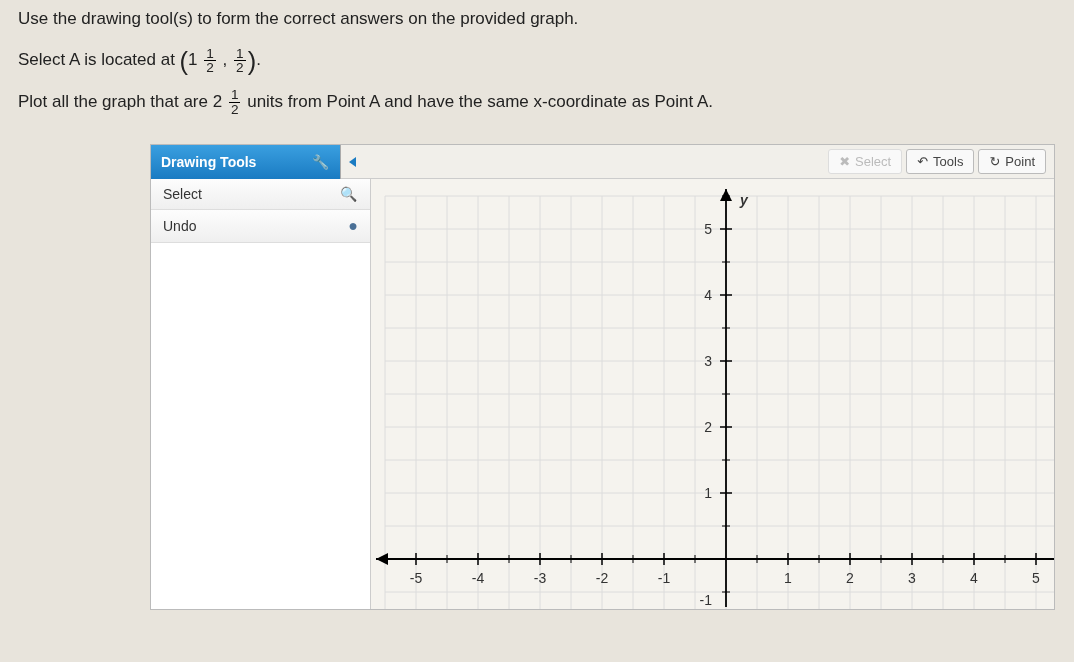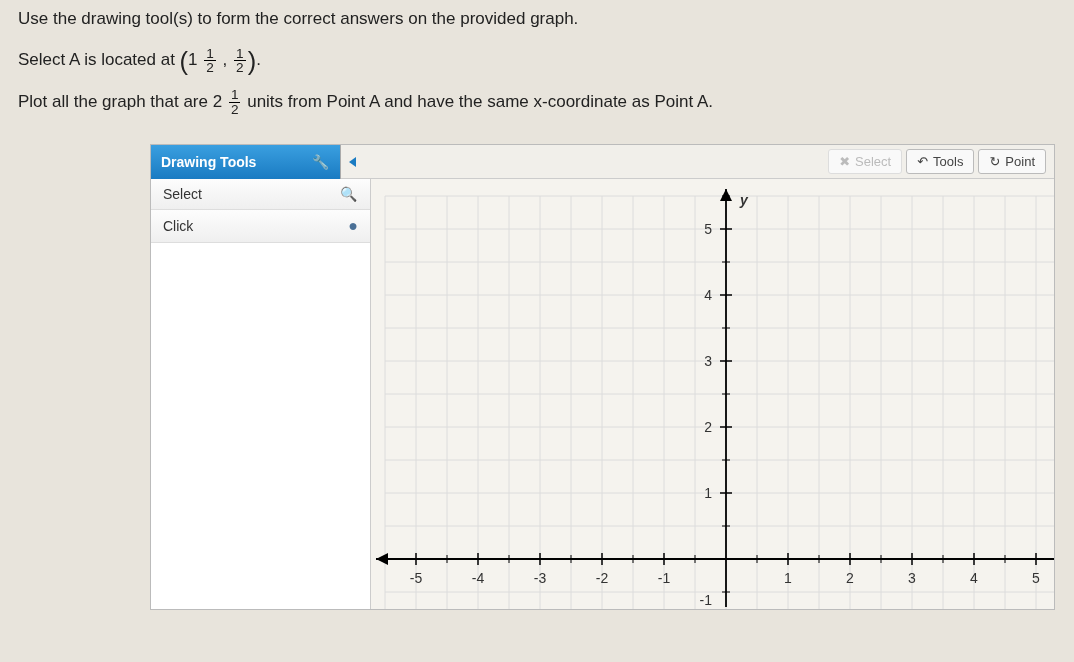--- a/index.html
+++ b/index.html
@@ -163,21 +163,21 @@
       </div>
     </div>
   </div>
   <div class="body-area">
     <div class="tool-list">
       <div class="tool-item">
         <span>Select</span>
         <span style="font-size:14px;">🔍</span>
       </div>
       <div class="tool-item">
-        <span>Click</span>
+        <span>Undo</span>
         <span style="color:#4a7096;font-size:16px;">●</span>
       </div>
     </div>
     <div class="graph-area">
       <svg class="graph" width="715" height="430">
         <g id="grid">
             <line x1="14" y1="17" x2="14" y2="446" stroke="#dcdcdc" stroke-width="1"></line>
             <line x1="45" y1="17" x2="45" y2="446" stroke="#dcdcdc" stroke-width="1"></line>
             <line x1="76" y1="17" x2="76" y2="446" stroke="#dcdcdc" stroke-width="1"></line>
             <line x1="107" y1="17" x2="107" y2="446" stroke="#dcdcdc" stroke-width="1"></line>

